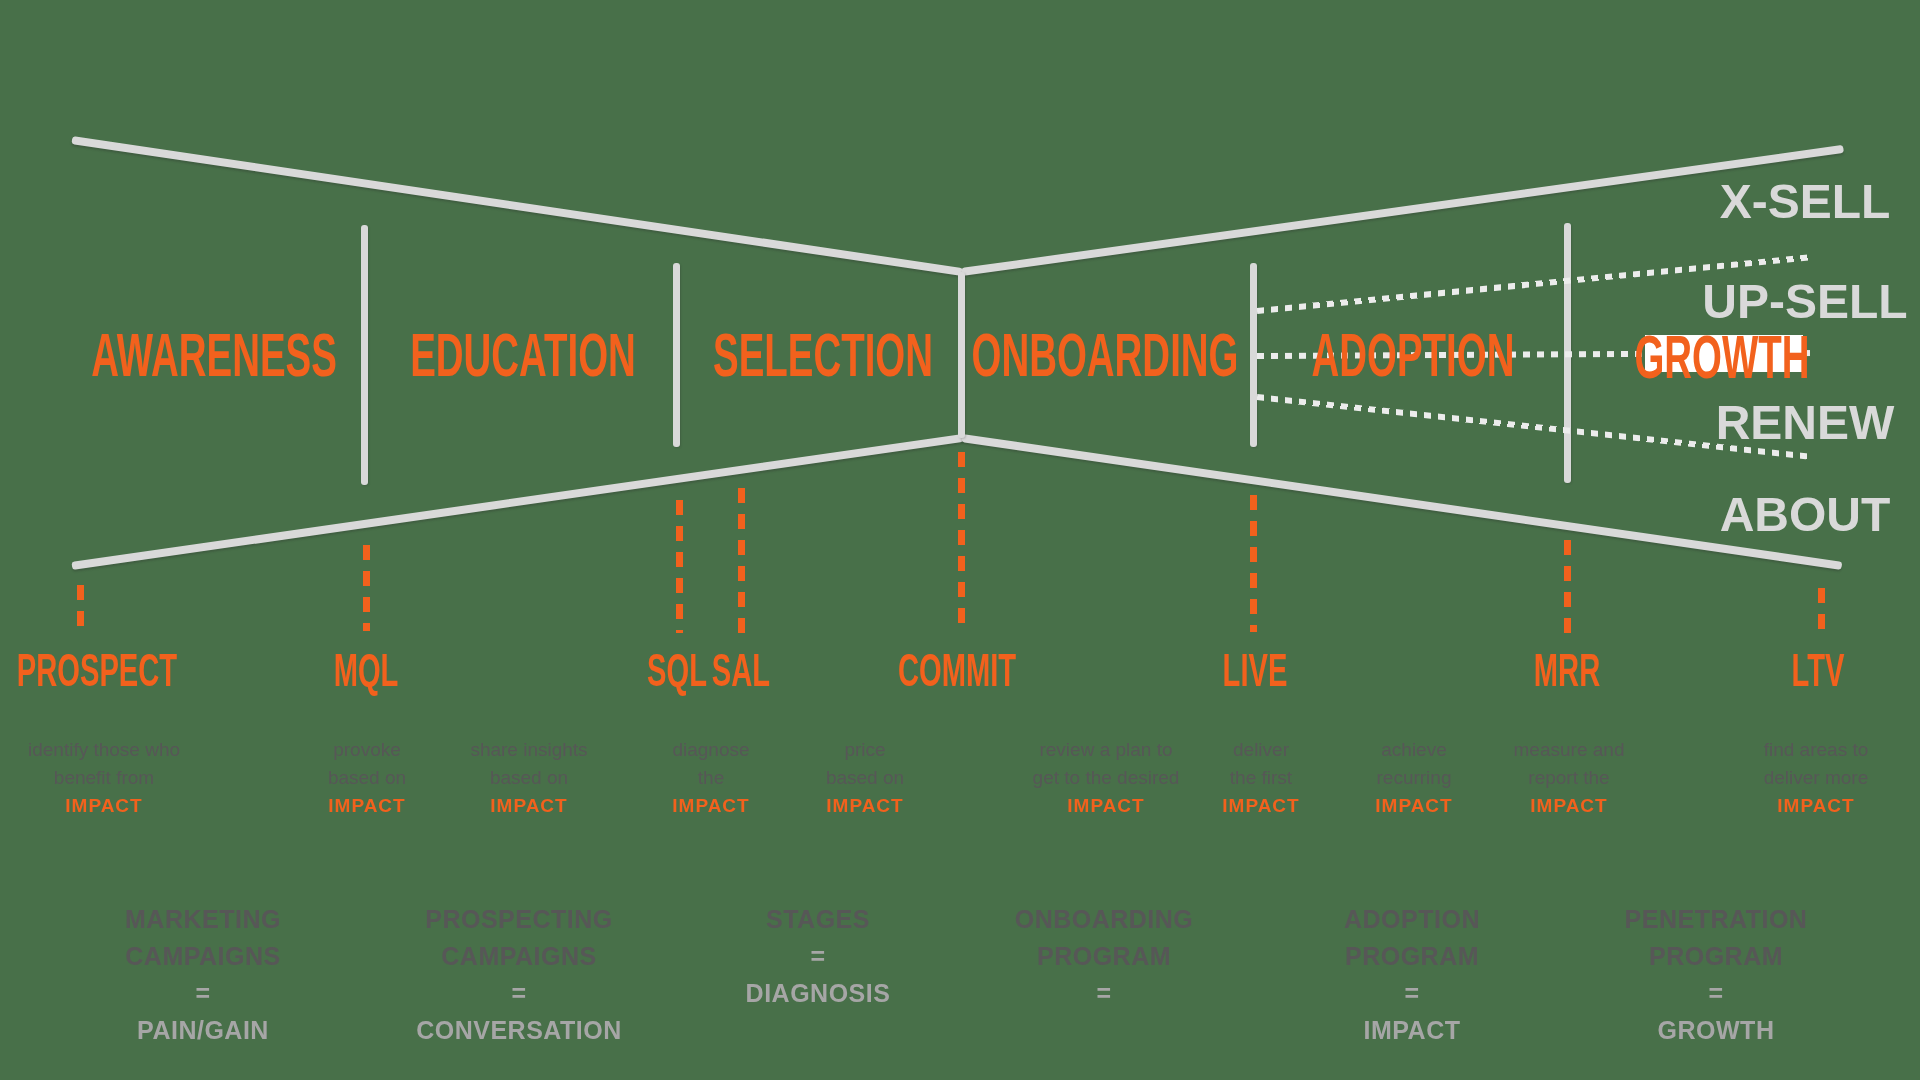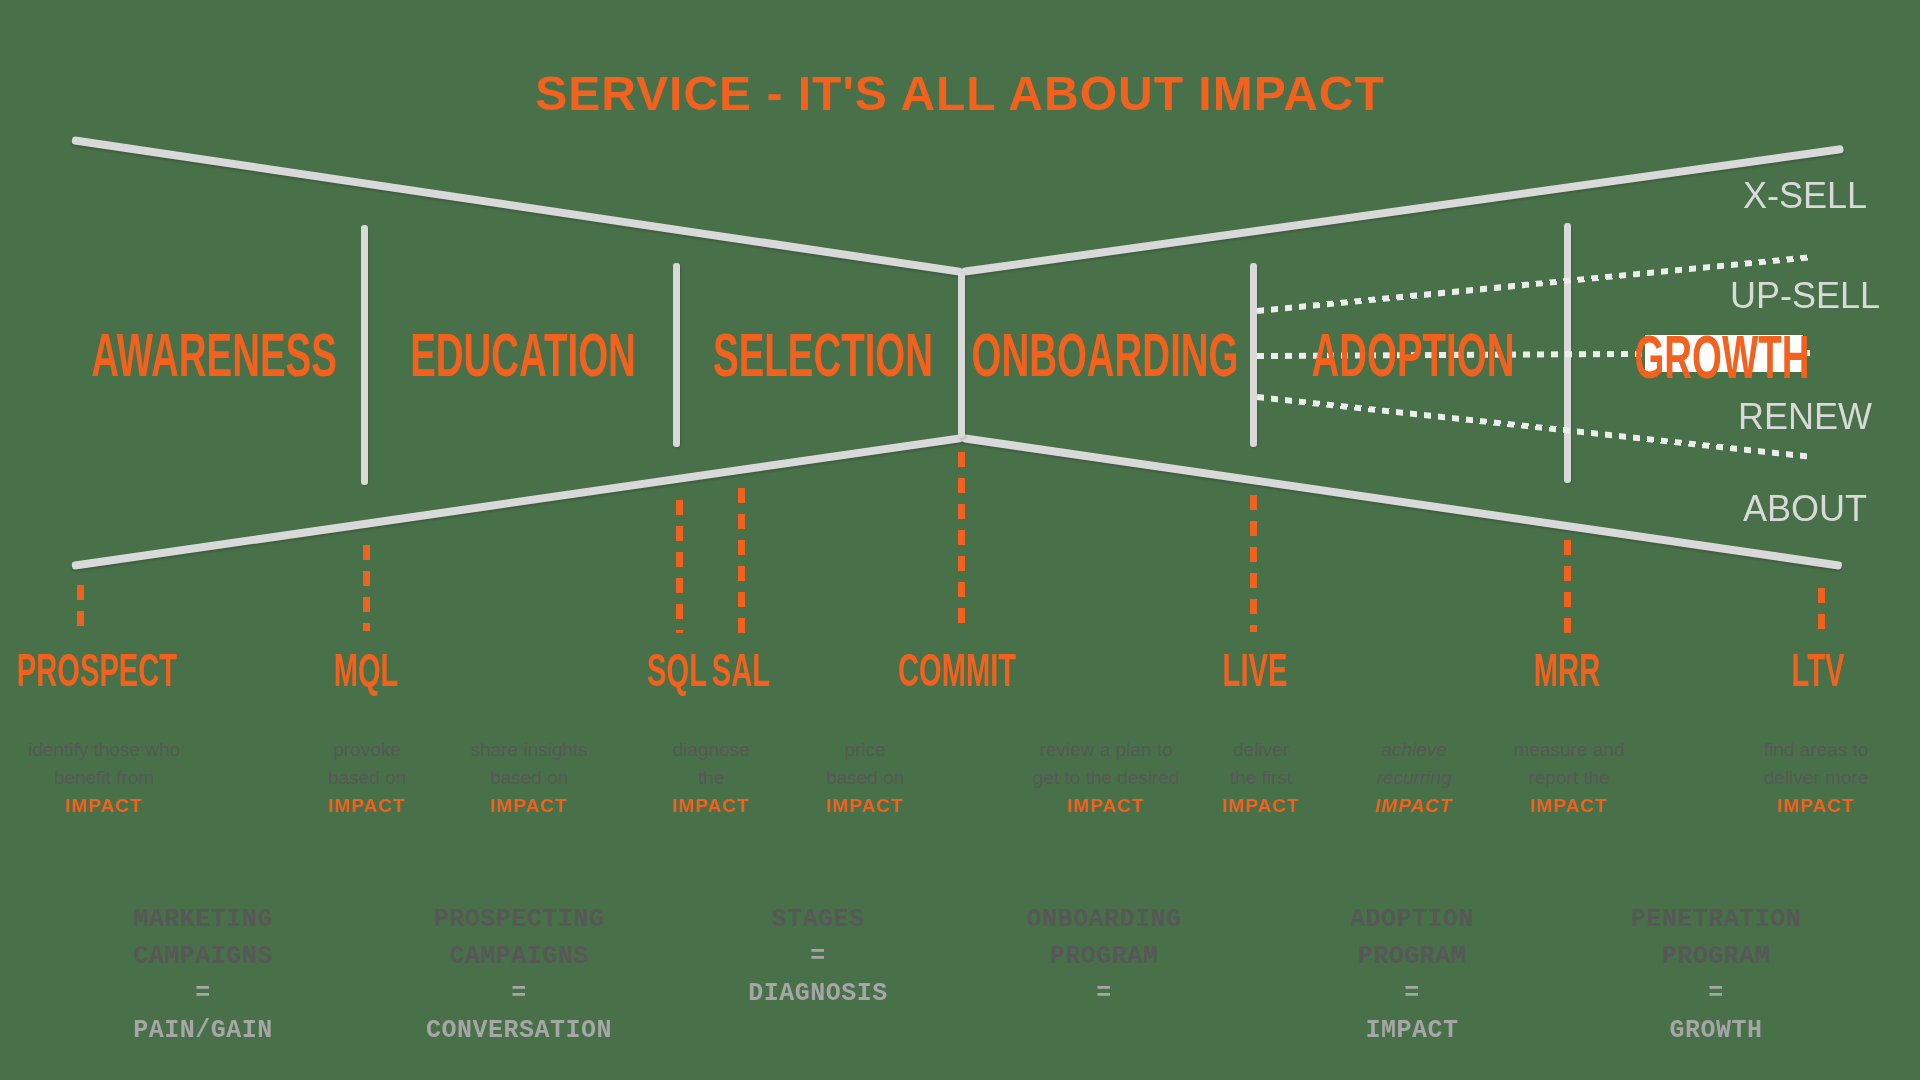--- a/index.html
+++ b/index.html
@@ -20,39 +20,38 @@
   .dotline{position:absolute;height:6px;transform-origin:left center;z-index:2;
            background:repeating-linear-gradient(90deg,var(--dot-white,#ECECEC) 0 7px,transparent 7px 14px);}
   
   .dash{position:absolute;width:7px;z-index:2;
         background:repeating-linear-gradient(180deg,var(--orange,#F2611D) 0 15px,transparent 15px 26px);}
 
   .stage{position:absolute;top:324px;color:var(--orange,#F2611D);font-size:62px;font-weight:bold;
          line-height:1;white-space:nowrap;transform:translateX(-50%) scaleX(0.62);z-index:4;}
   .milestone{position:absolute;top:646px;color:var(--orange,#F2611D);font-size:47px;font-weight:bold;
          line-height:1;white-space:nowrap;transform:translateX(-50%) scaleX(0.62);z-index:4;}
-  .rlabel{position:absolute;left:1805px;color:var(--line-gray,#D9D9D9);font-size:36px;font-weight:normal;
+  .rlabel{position:absolute;left:1805px;color:var(--line-gray,#D9D9D9);font-size:48px;font-weight:bold;
          line-height:1;white-space:nowrap;transform:translateX(-50%);z-index:4;}
   .title{position:absolute;left:960px;top:65px;color:var(--orange,#F2611D);font-size:48px;font-weight:bold;
          line-height:1.2;white-space:nowrap;transform:translateX(-50%);letter-spacing:1px;z-index:4;}
   .desc{position:absolute;top:736px;width:280px;text-align:center;color:var(--text-dark,#575757);
         font-size:19px;line-height:28px;z-index:4;}
   .desc .impact{color:var(--orange,#F2611D);font-weight:bold;letter-spacing:1px;}
   .bcol{position:absolute;top:901px;width:340px;text-align:center;font-weight:bold;font-size:25px;
-        line-height:37px;letter-spacing:0.5px;z-index:4;font-family:Liberation Mono, monospace;}
+        line-height:37px;letter-spacing:0.5px;z-index:4;}
   .b-dark{color:var(--text-dark,#575757);}
   .b-light{color:var(--text-light,#A6A6A6);}
   .hibox{position:absolute;left:1645px;top:335px;width:158px;height:37px;background:var(--white,#FFFFFF);z-index:3;}
 </style>
 </head>
 <body>
 
 <div id="canvas">
 
-  <div class="title">SERVICE - IT'S ALL ABOUT IMPACT</div>
 
   <div class="fline" style="left:72px;top:136px;width:900px;transform:rotate(8.44deg);"></div>
   <div class="fline" style="left:962px;top:268px;width:890px;transform:rotate(-7.95deg);"></div>
   <div class="fline" style="left:72px;top:562px;width:900px;transform:rotate(-8.18deg);"></div>
   <div class="fline" style="left:962px;top:434px;width:889px;transform:rotate(8.27deg);"></div>
 
   <div class="vline" style="left:361px;top:225px;height:260px;"></div>
   <div class="vline" style="left:673px;top:263px;height:184px;"></div>
   <div class="vline" style="left:958px;top:272px;height:166px;"></div>
   <div class="vline" style="left:1250px;top:263px;height:184px;"></div>
@@ -122,21 +121,21 @@
   <div class="desc" style="left:966px;">
     <span>review a plan to</span><br>
     <span>get to the desired</span><br>
     <span class="impact">IMPACT</span>
   </div>
   <div class="desc" style="left:1121px;">
     <span>deliver</span><br>
     <span>the first</span><br>
     <span class="impact">IMPACT</span>
   </div>
-  <div class="desc" style="left:1274px;font-style:italic;">
+  <div class="desc" style="left:1274px;">
     <span>achieve</span><br>
     <span>recurring</span><br>
     <span class="impact">IMPACT</span>
   </div>
   <div class="desc" style="left:1429px;">
     <span>measure and</span><br>
     <span>report the</span><br>
     <span class="impact">IMPACT</span>
   </div>
   <div class="desc" style="left:1676px;">

